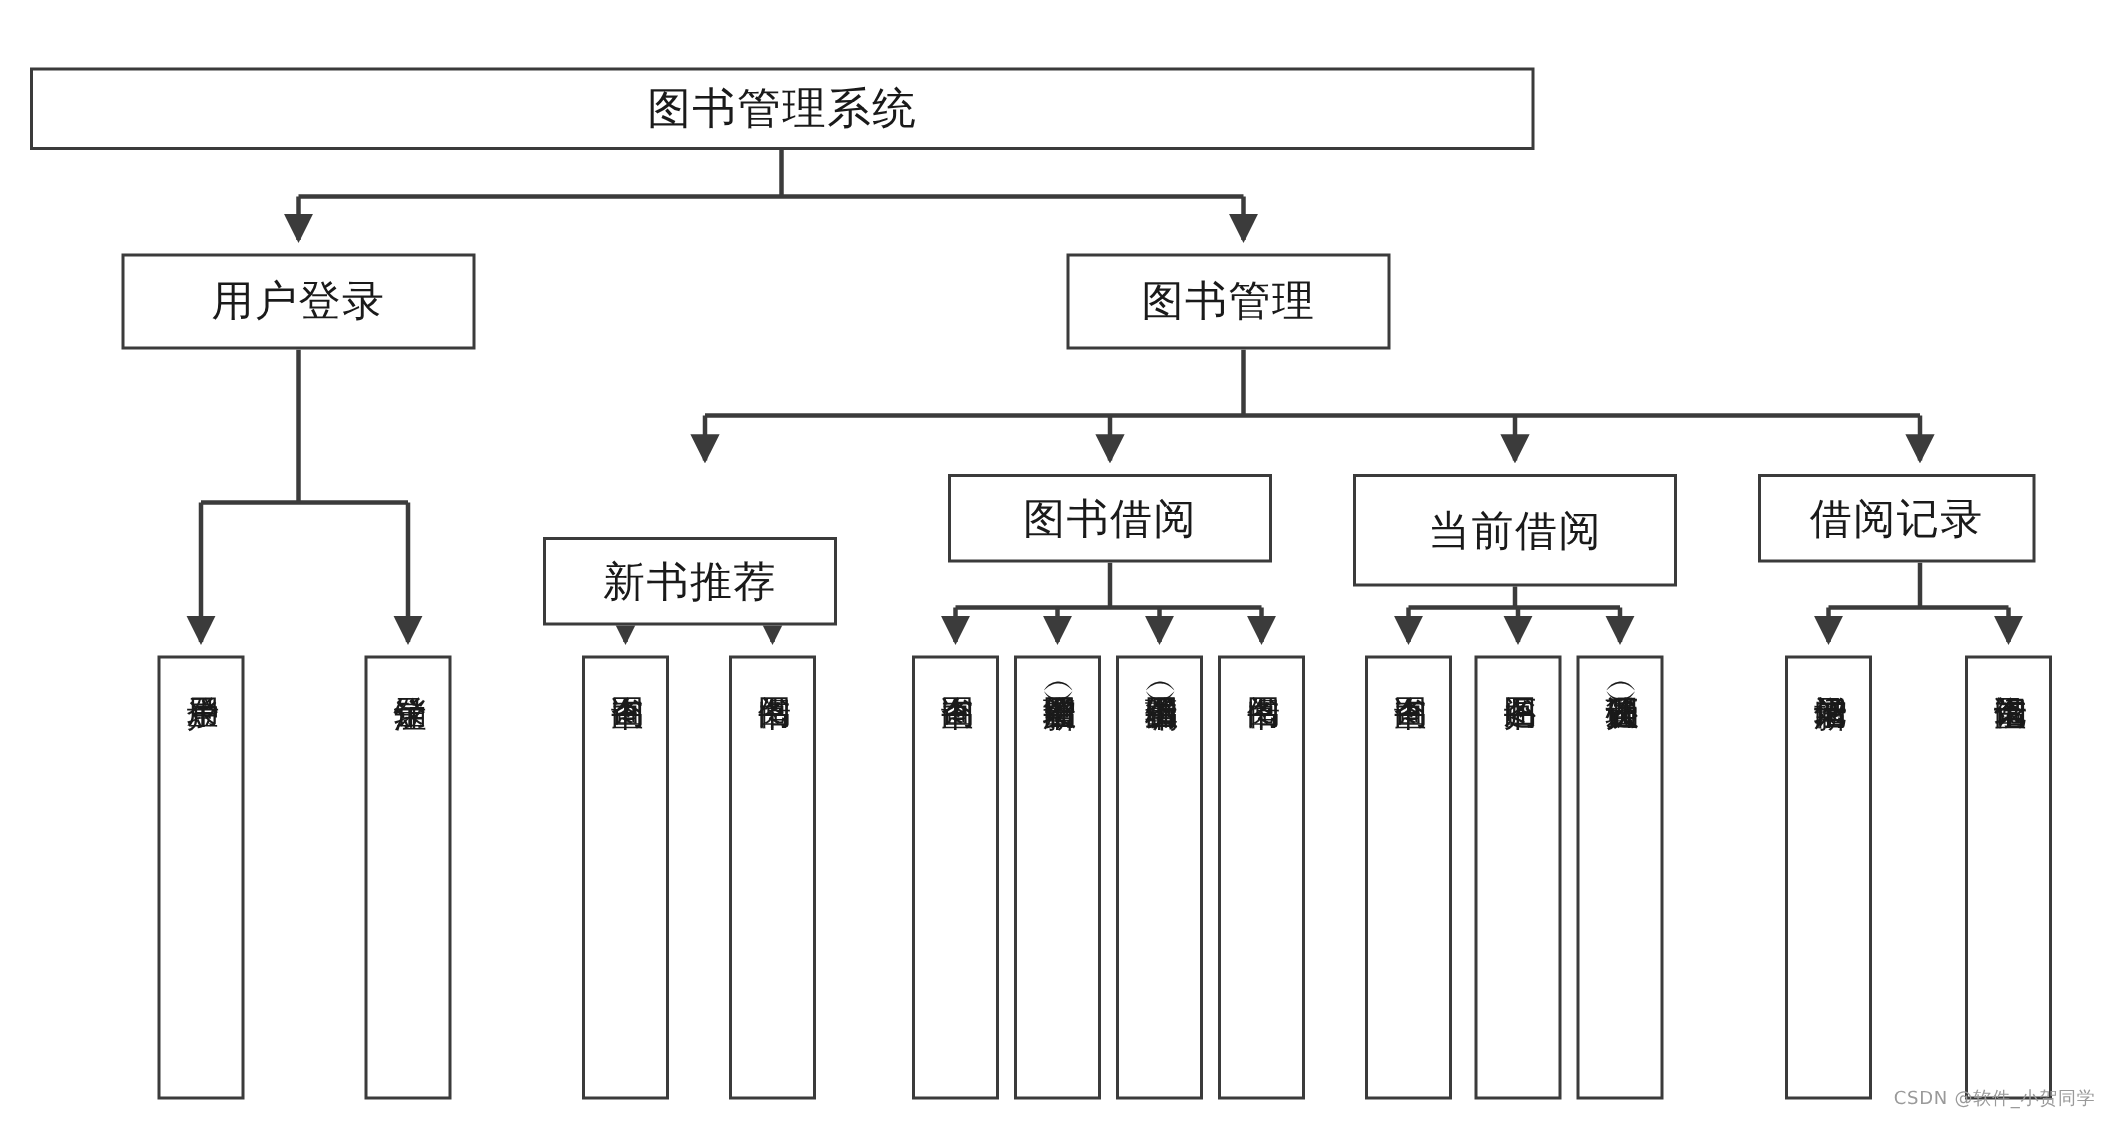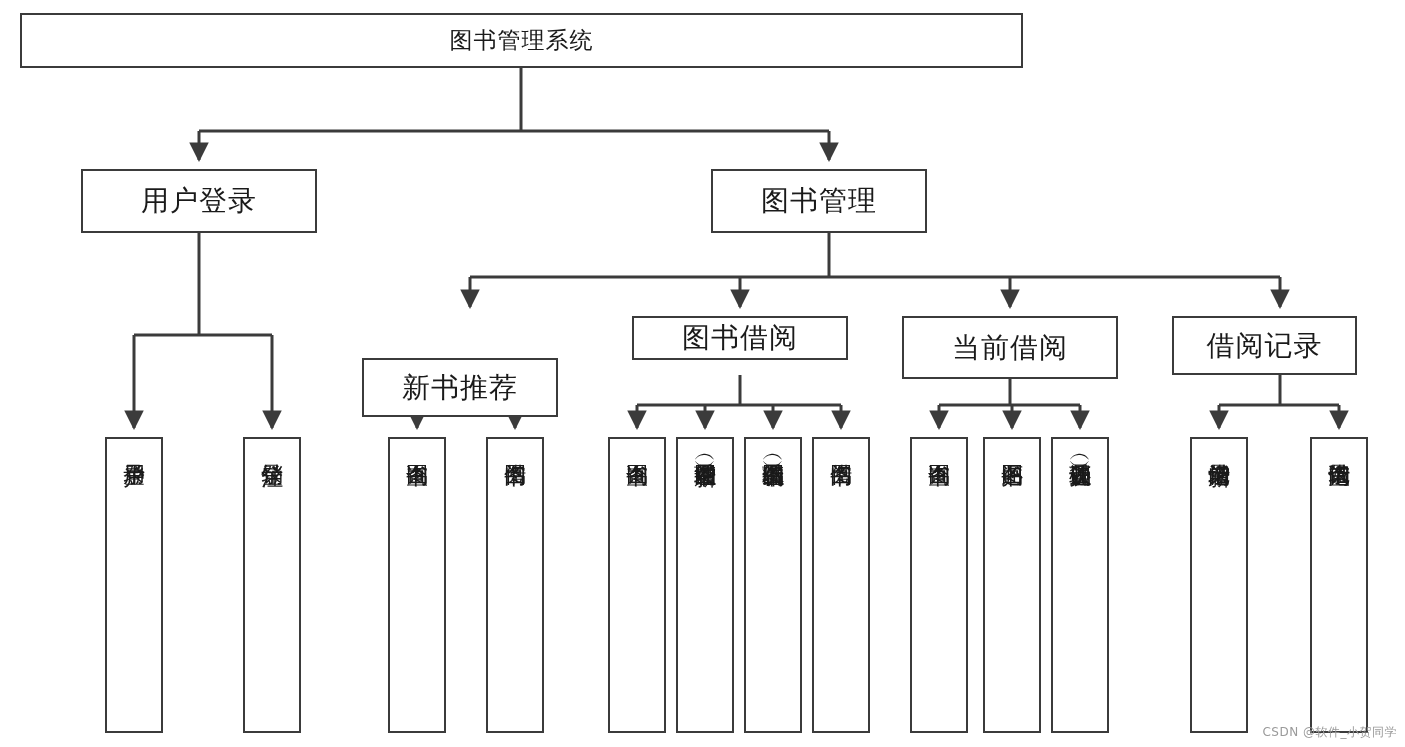--- a/index.html
+++ b/index.html
@@ -36,21 +36,22 @@
     justify-content: center;
     color: #1a1a1a;
   }
   .node.horiz {
     font-size: 28px;
     line-height: 1.2;
     letter-spacing: 1px;
     white-space: nowrap;
   }
   .node.root {
-    font-size: 23px;
+    font-size: 29px;
+    margin-top: 32px;
   }
   .node.leaf {
     font-size: 22px;
     line-height: 1.12;
     letter-spacing: 0px;
     padding: 8px 2px;
     align-items: flex-start;
     justify-content: center;
   }
   .vtext {
@@ -134,24 +135,24 @@
   <div class="node horiz" style="left: 81px; top: 169px; width: 236px; height: 64px;">
     <span>用户登录</span>
   </div>
   <div class="node horiz" style="left: 711px; top: 169px; width: 216px; height: 64px;">
     <span>图书管理</span>
   </div>
 
   <div class="node horiz" style="left: 362px; top: 316px; width: 196px; height: 59px; margin-top: 42px;">
     <span>新书推荐</span>
   </div>
-  <div class="node horiz" style="left: 632px; top: 316px; width: 216px; height: 44px;">
+  <div class="node horiz" style="left: 632px; top: 316px; width: 216px; height: 59px;">
     <span>图书借阅</span>
   </div>
-  <div class="node horiz" style="left: 902px; top: 316px; width: 216px; height: 63px;">
+  <div class="node horiz" style="left: 902px; top: 316px; width: 216px; height: 75px;">
     <span>当前借阅</span>
   </div>
   <div class="node horiz" style="left: 1172px; top: 316px; width: 185px; height: 59px;">
     <span>借阅记录</span>
   </div>
 
   <div class="node leaf" style="left: 105px; top: 437px; width: 58px; height: 296px;">
     <span class="vtext">用户登录</span>
   </div>
   <div class="node leaf" style="left: 243px; top: 437px; width: 58px; height: 296px;">

